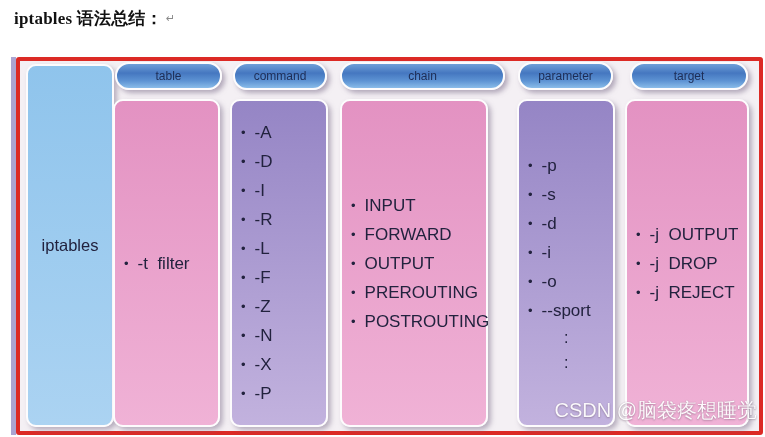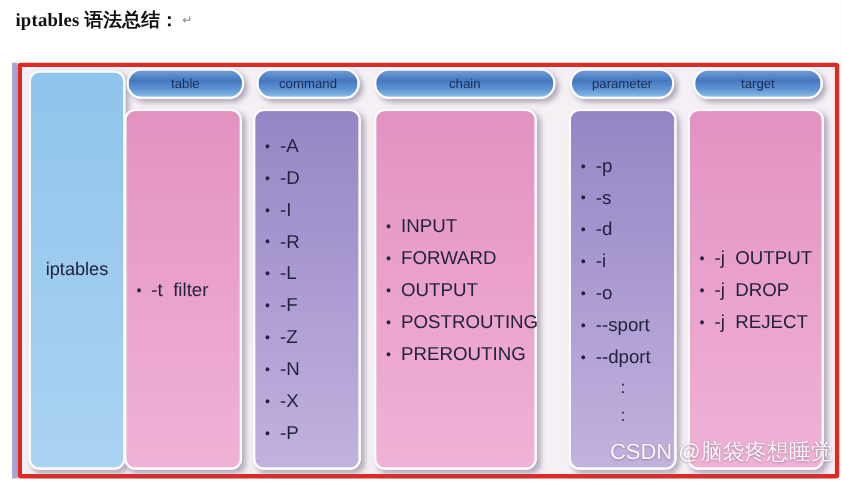--- a/index.html
+++ b/index.html
@@ -122,37 +122,36 @@
     </div>
   </div>
 
   <div class="col c2 pink" style="display:contents">
     <div class="pill">chain</div>
     <div class="box">
       <ul>
           <li>INPUT</li>
           <li>FORWARD</li>
           <li>OUTPUT</li>
+          <li>PREROUTING</li>
           <li>POSTROUTING</li>
-          <li>PREROUTING</li>
         </ul>
     </div>
   </div>
 
   <div class="col c3 purple" style="display:contents">
     <div class="pill">parameter</div>
     <div class="box">
       <ul>
           <li>-p</li>
           <li>-s</li>
           <li>-d</li>
           <li>-i</li>
           <li>-o</li>
           <li>--sport</li>
-          <li>--dport</li>
           <li class="nobullet">:</li>
           <li class="nobullet">:</li>
         </ul>
     </div>
   </div>
 
   <div class="col c4 pink" style="display:contents">
     <div class="pill">target</div>
     <div class="box">
       <ul>

